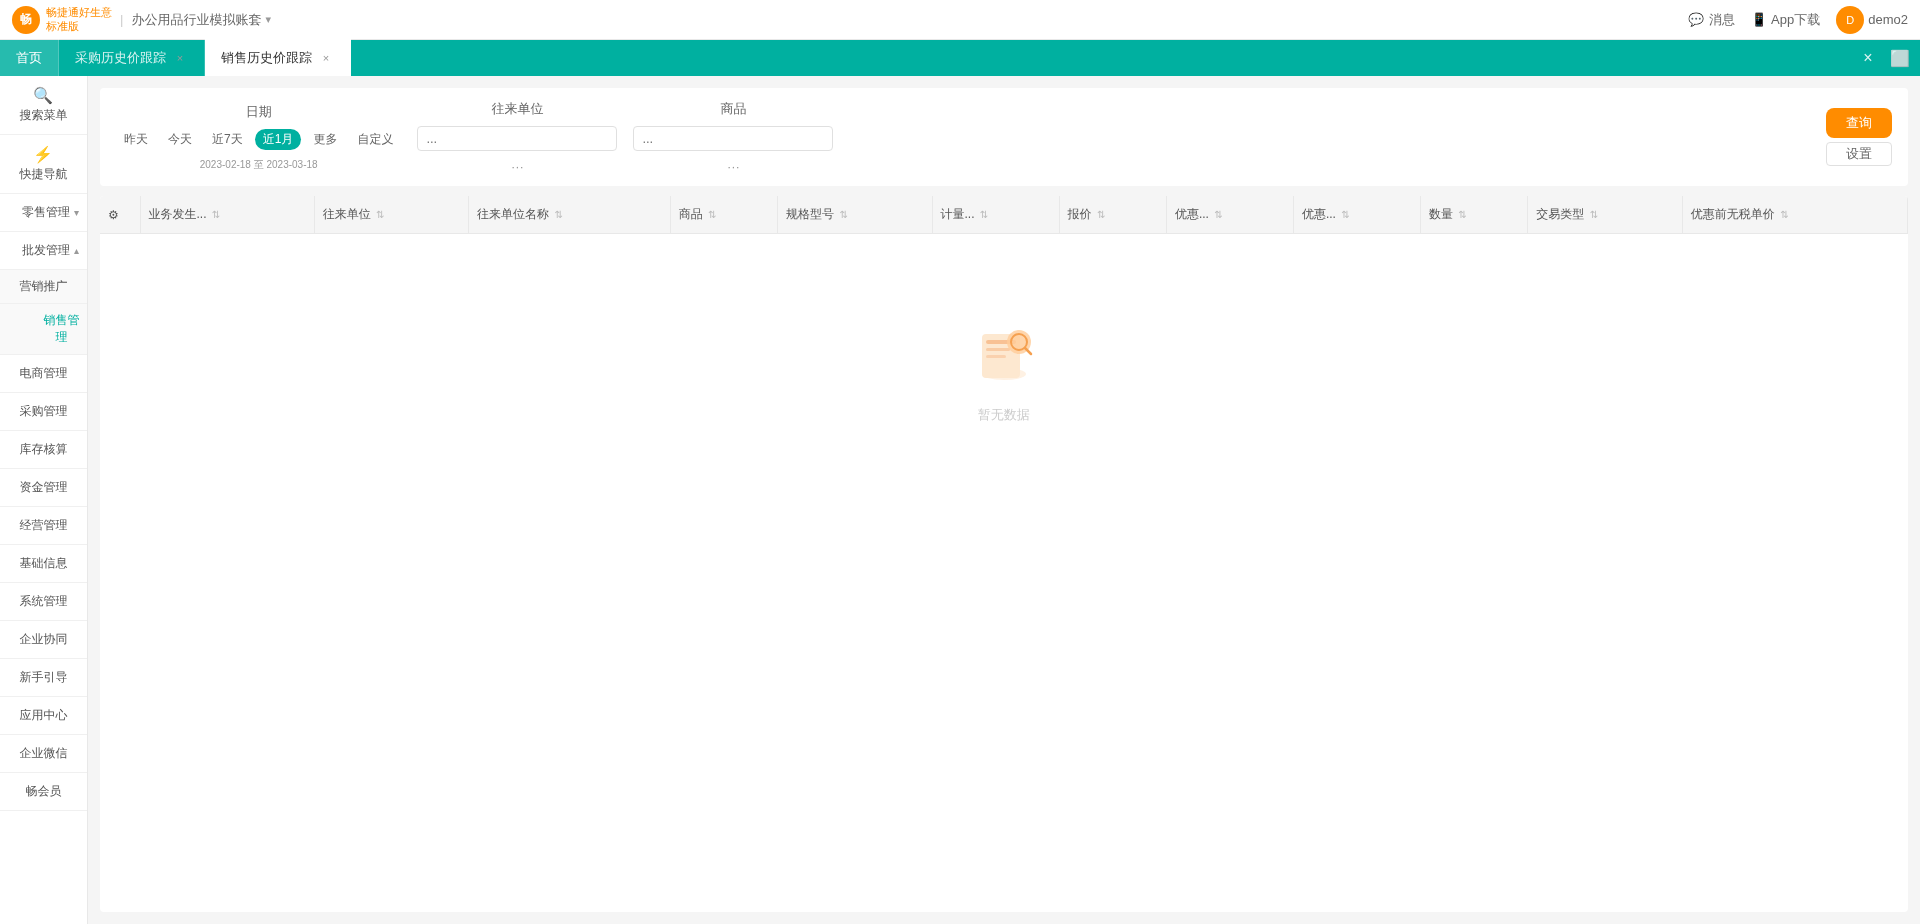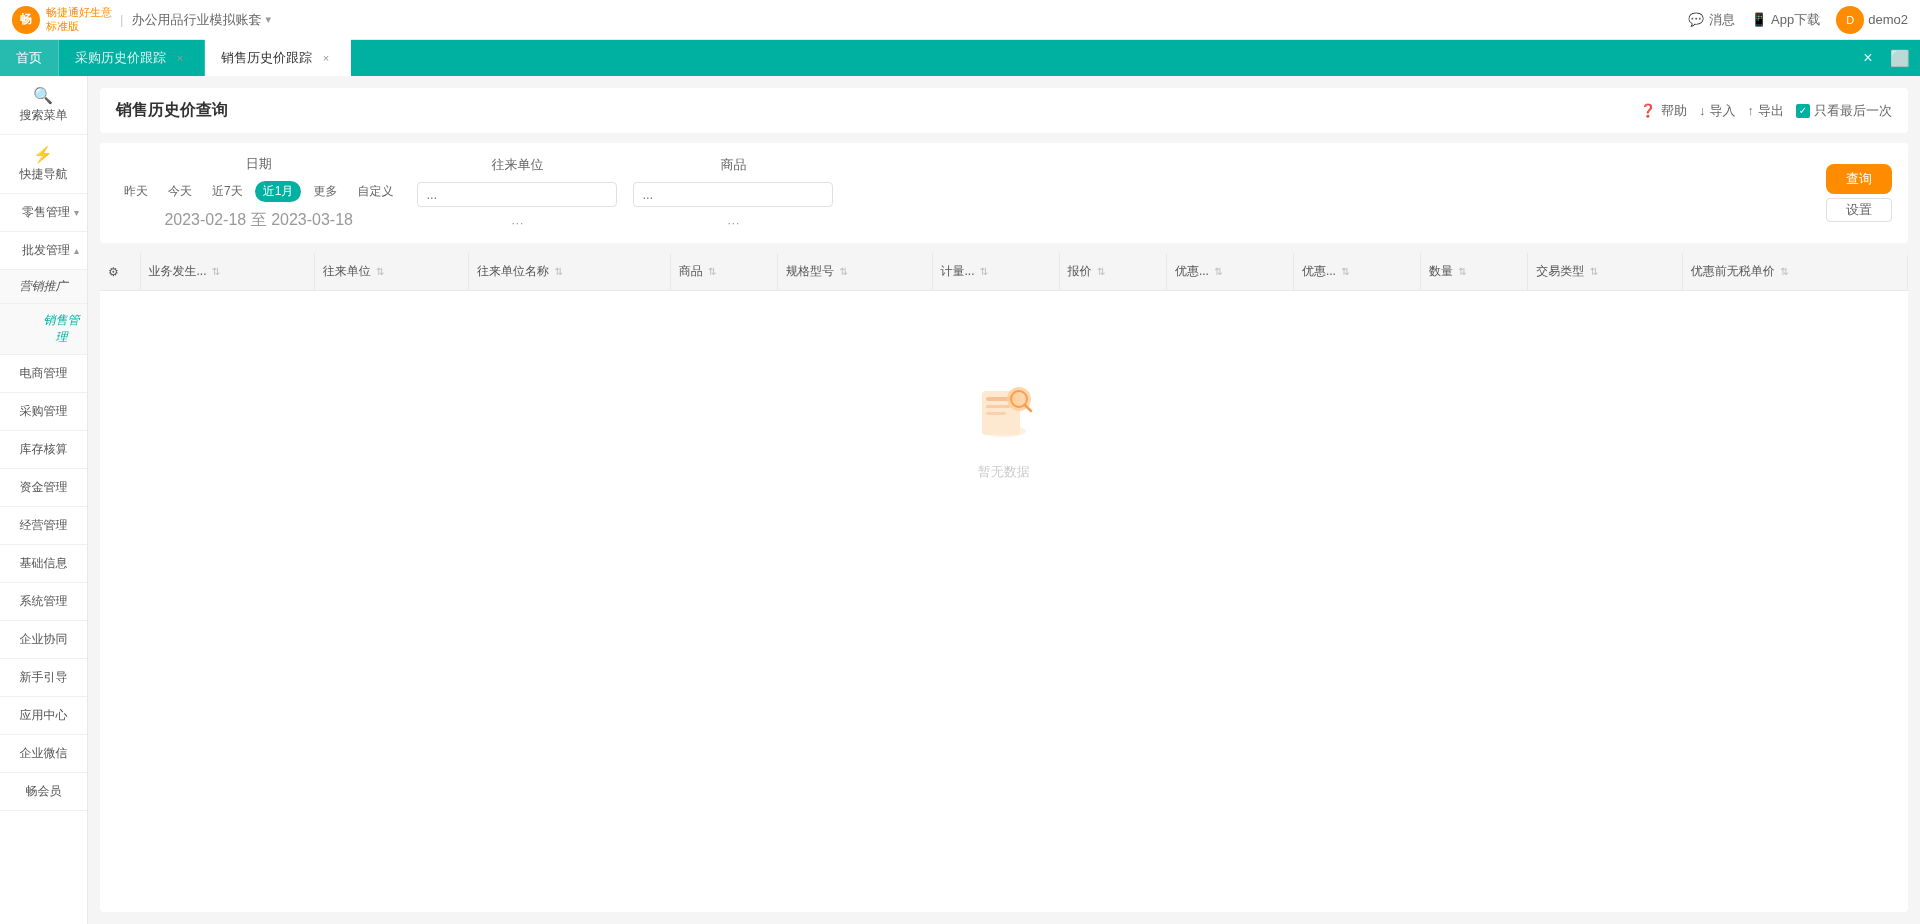--- a/index.html
+++ b/index.html
@@ -179,21 +179,20 @@
     }
     .sidebar-label {
       font-size: 12px;
     }
     .expand-icon {
       font-size: 10px;
       color: #999;
     }
     .sidebar-sub {
       background: #f9f9f9;
-      font-style: italic;
     }
     .sidebar-sub-item {
       display: flex;
       align-items: center;
       justify-content: center;
       padding: 8px 4px;
       cursor: pointer;
       color: #555;
       font-size: 12px;
       text-align: center;
@@ -301,21 +300,21 @@
       font-size: 12px;
       cursor: pointer;
       color: #666;
     }
     .date-option.active {
       background: #00b0a0;
       color: #fff;
     }
     .date-range {
       color: #999;
-      font-size: 16px;
+      font-size: 10px;
       margin-left: 0;
     }
     .filter-input {
       border: 1px solid #e0e0e0;
       border-radius: 4px;
       padding: 4px 8px;
       font-size: 13px;
       outline: none;
       width: 200px;
       color: #333;
@@ -524,41 +523,20 @@
       <span class="sidebar-label">企业微信</span>
     </div>
     <div class="sidebar-item">
       <span class="sidebar-label">畅会员</span>
     </div>
   </div>
 
   <div class="content-area">
     <div class="page-content">
 
-      <div class="page-header">
-        <h1 class="page-title">销售历史价查询</h1>
-        <div class="page-header-actions">
-          <div class="header-btn">
-            <span>❓</span>
-            <span>帮助</span>
-          </div>
-          <div class="header-btn">
-            <span>↓</span>
-            <span>导入</span>
-          </div>
-          <div class="header-btn">
-            <span>↑</span>
-            <span>导出</span>
-          </div>
-          <label class="checkbox-label">
-            <div class="checkbox-checked">✓</div>
-            <span>只看最后一次</span>
-          </label>
-        </div>
-      </div>
 
       <div class="filter-bar">
         <div class="filter-row">
 
           <div class="filter-group">
             <span class="filter-label">日期</span>
             <div class="date-options">
               <span class="date-option">昨天</span>
               <span class="date-option">今天</span>
               <span class="date-option">近7天</span>

